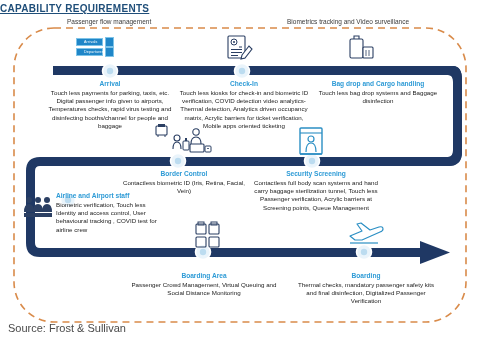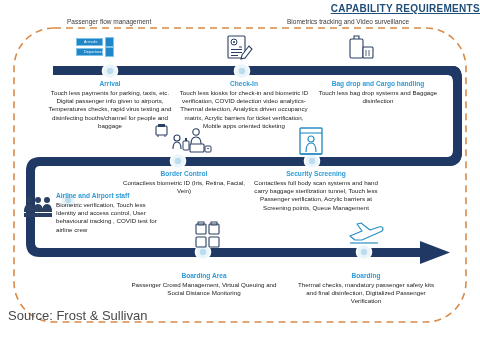--- a/index.html
+++ b/index.html
@@ -9,21 +9,21 @@
     font-family:"Liberation Sans",sans-serif;
     position:relative;
     overflow:hidden;
     color:#1b1b1b;
   }
   #canvas{position:absolute;left:0;top:0;width:480px;height:340px;}
   .svg-layer{position:absolute;left:0;top:0;width:480px;height:340px;}
 
   .title{
     position:absolute;left:0;top:3px;width:480px;
-    text-align:right;
+    text-align:left;
     font-size:10px;font-weight:bold;letter-spacing:.3px;
     color:#1f4e79;
     text-decoration:underline;
   }
 
   .annot{
     position:absolute;
     font-size:6.5px;
     color:#3a3a3a;
     background:#ffffff;
@@ -37,22 +37,22 @@
   .stage-title{
     font-size:6.6px;font-weight:bold;color:#2e9bd6;
     margin-bottom:1px;line-height:8px;
   }
   .stage-body{
     font-size:6.2px;color:#222;line-height:8.2px;
   }
   .stage-left{text-align:left;}
 
   .source{
-    position:absolute;left:8px;top:308px;
-    font-size:13px;color:#4a4a4a;
+    position:absolute;left:8px;top:322px;
+    font-size:11px;color:#4a4a4a;
   }
 
   .icon-box{position:absolute;}
 
   
   .board{
     width:38px;height:20px;background:#ffffff;
   }
   .board .row{
     display:flex;align-items:center;

